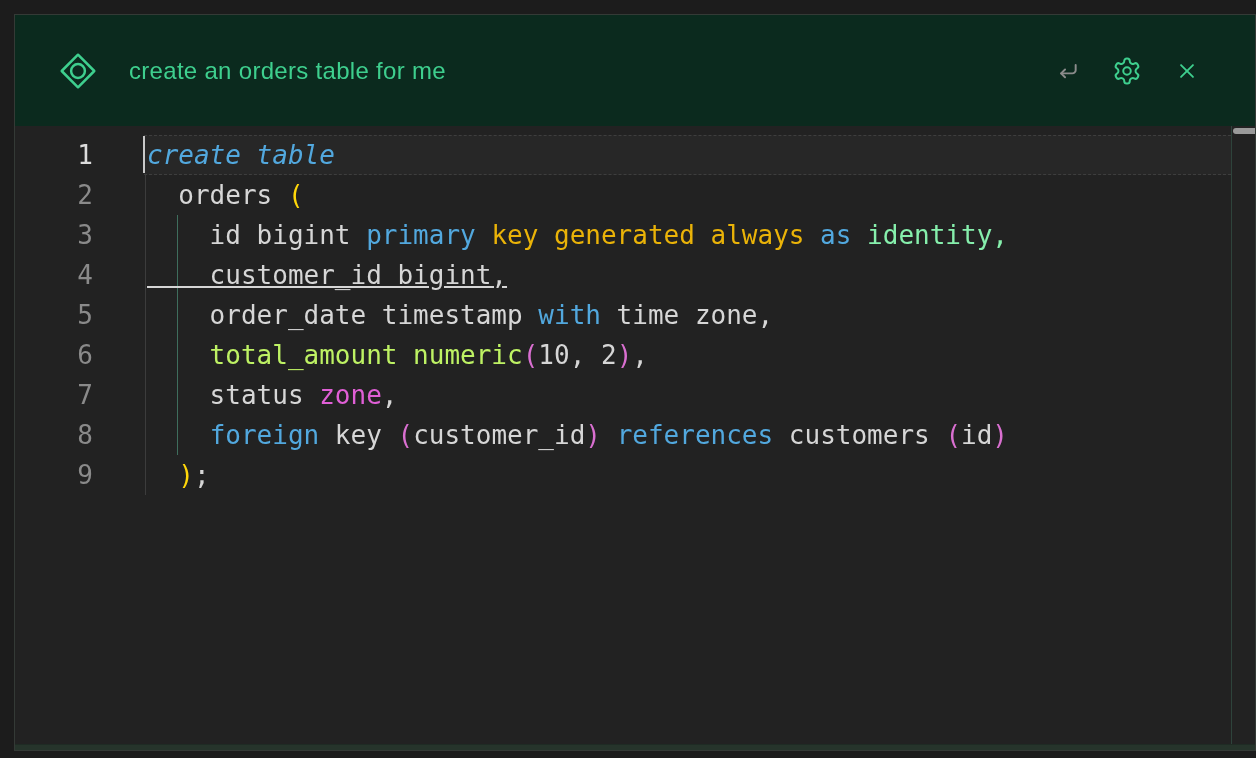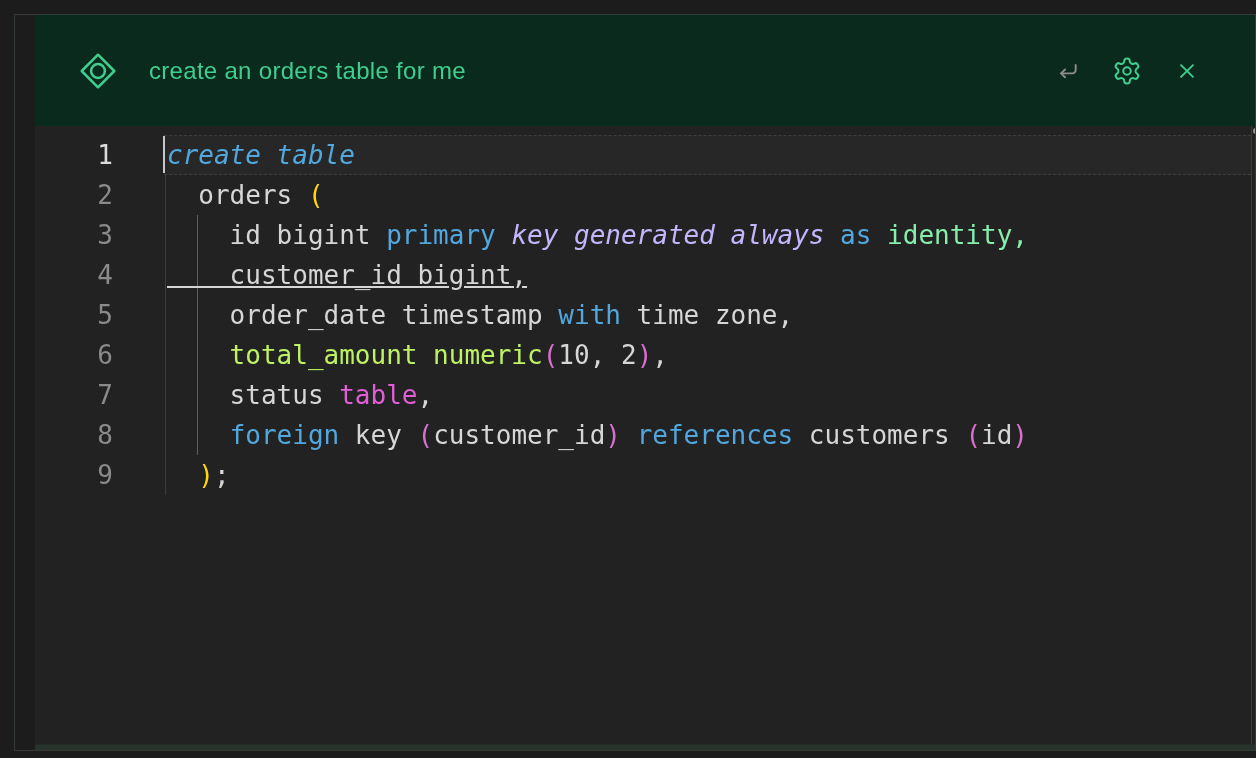--- a/index.html
+++ b/index.html
@@ -6,21 +6,21 @@
   html,body {
     width:1256px; height:758px;
     background: var(--page-bg, #1c1c1c);
     font-family:"Liberation Sans", sans-serif;
     overflow:hidden;
     position:relative;
   }
   .panel{
     position:absolute; left:14px; top:14px; width:1242px; height:737px;
     border:1px solid #343a36;
-    display:flex; flex-direction:column;padding-left:20px;
+    display:flex; flex-direction:column;
   }
   
   .assist-header{
     height:111px; flex:0 0 111px;
     background: var(--header-bg, #0b2a1e);
     display:flex; align-items:center;
     padding:0 55px 0 40px;
   }
   .assist-icon{ width:46px; height:46px; flex:0 0 46px; color:var(--accent,#3ecf8e); }
   .prompt-text{
@@ -132,37 +132,37 @@
         <div class="code-row" style="top: 9px;">
           <span class="gutter-num active">1</span>
           <span class="code-text"><span style="color: rgb(82, 168, 222); font-style: italic;">create table</span></span>
         </div>
         <div class="code-row" style="top: 49px;">
           <span class="gutter-num">2</span>
           <span class="code-text"><span style="color: rgb(214, 214, 214);">  orders </span><span style="color: rgb(255, 215, 10);">(</span></span>
         </div>
         <div class="code-row" style="top: 89px;">
           <span class="gutter-num">3</span>
-          <span class="code-text"><span style="color: rgb(214, 214, 214);">    id bigint </span><span style="color: rgb(82, 168, 222);">primary</span><span style="color: #c4b5fd; font-style: italic;"> key generated always </span><span style="color: rgb(82, 168, 222);">as</span><span style="color: #86efac; margin-top: 28px;"> identity,</span></span>
+          <span class="code-text"><span style="color: rgb(214, 214, 214);">    id bigint </span><span style="color: rgb(82, 168, 222);">primary</span><span style="color: #eab308;"> key generated always </span><span style="color: rgb(82, 168, 222);">as</span><span style="color: #86efac; margin-top: 28px;"> identity,</span></span>
         </div>
         <div class="code-row" style="top: 129px;">
           <span class="gutter-num">4</span>
           <span class="code-text"><span style="color: rgb(214, 214, 214); text-decoration: underline;">    customer_id bigint,</span></span>
         </div>
         <div class="code-row" style="top: 169px;">
           <span class="gutter-num">5</span>
           <span class="code-text"><span style="color: rgb(214, 214, 214); text-align: right;">    order_date timestamp </span><span style="color: rgb(82, 168, 222);">with</span><span style="color: rgb(214, 214, 214);"> time zone,</span></span>
         </div>
         <div class="code-row" style="top: 209px;">
           <span class="gutter-num">6</span>
           <span class="code-text"><span style="color: #bef264;">    total_amount numeric</span><span style="color: rgb(217, 111, 208);">(</span><span style="color: rgb(214, 214, 214);">10, 2</span><span style="color: rgb(217, 111, 208);">)</span><span style="color: rgb(214, 214, 214);">,</span></span>
         </div>
         <div class="code-row" style="top: 249px;">
           <span class="gutter-num">7</span>
-          <span class="code-text"><span style="color: rgb(214, 214, 214);">    status </span><span style="color: rgb(224, 95, 214);">table</span><span style="color: rgb(214, 214, 214);">,</span></span>
+          <span class="code-text"><span style="color: rgb(214, 214, 214);">    status </span><span style="color: rgb(224, 95, 214);">zone</span><span style="color: rgb(214, 214, 214);">,</span></span>
         </div>
         <div class="code-row" style="top: 289px;">
           <span class="gutter-num">8</span>
           <span class="code-text"><span style="color: rgb(214, 214, 214);">    </span><span style="color: rgb(82, 168, 222);">foreign</span><span style="color: rgb(214, 214, 214);"> key </span><span style="color: rgb(217, 111, 208);">(</span><span style="color: rgb(214, 214, 214);">customer_id</span><span style="color: rgb(217, 111, 208);">)</span><span style="color: rgb(214, 214, 214);"> </span><span style="color: rgb(82, 168, 222);">references</span><span style="color: rgb(214, 214, 214);"> customers </span><span style="color: rgb(217, 111, 208);">(</span><span style="color: rgb(214, 214, 214);">id</span><span style="color: rgb(217, 111, 208);">)</span></span>
         </div>
         <div class="code-row" style="top: 329px;">
           <span class="gutter-num">9</span>
           <span class="code-text"><span style="color: rgb(214, 214, 214);">  </span><span style="color: rgb(255, 215, 10);">)</span><span style="color: rgb(214, 214, 214);">;</span></span>
         </div>
       </div>

